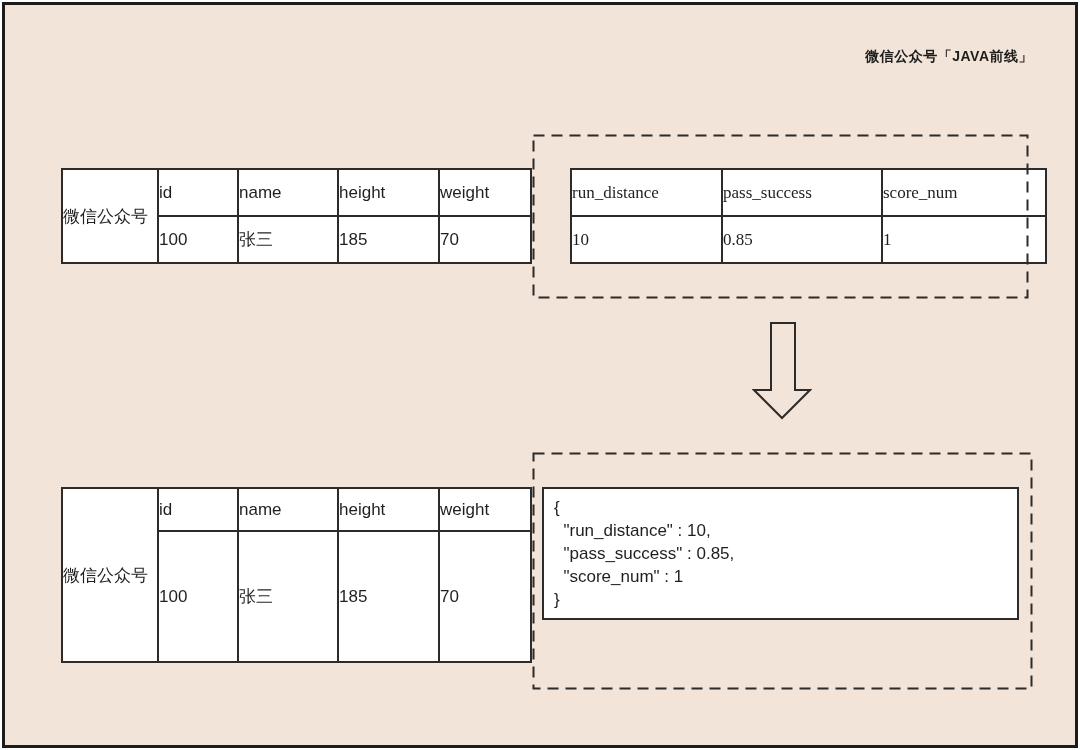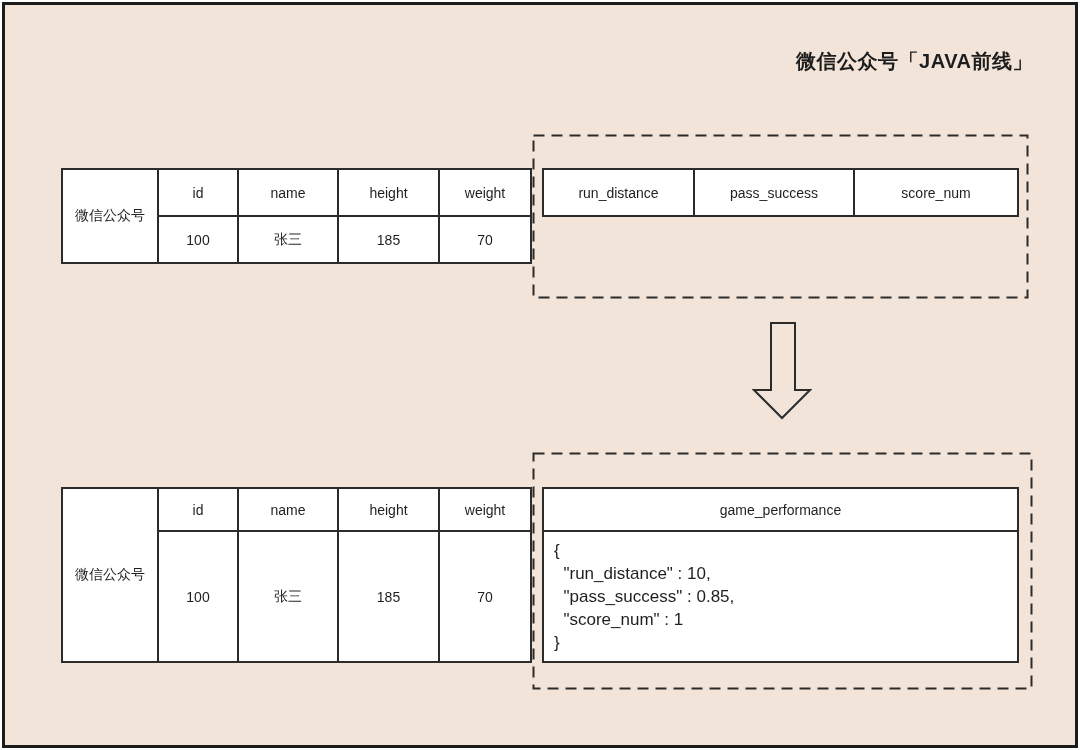--- a/index.html
+++ b/index.html
@@ -12,42 +12,41 @@
   }
   .frame {
     position: absolute;
     left: 2px; top: 2px; right: 2px; bottom: 2px;
     border: 3px solid #1c1c1c;
     background: #f2e4d8;
   }
   .watermark {
     position: absolute;
     top: 48px; right: 47px;
-    font-size: 20px;
+    font-size: 14px;
     font-weight: 600;
     color: #1d1d1d;
     letter-spacing: 0.5px;
   }
   table {
     position: absolute;
     border-collapse: collapse;
     table-layout: fixed;
     background: #ffffff;
   }
   td {
     border: 2px solid #2b2b2b;
-    text-align: center;
     vertical-align: middle;
-    font-size: 14px;
+    font-size: 17px;
     color: #1f1f1f;
     overflow: hidden;
   }
   
   #tbl-domain-left   { left: 61px;  top: 168px; }
-  #tbl-domain-right  { left: 542px; top: 168px; }
+  #tbl-domain-right  { left: 570px; top: 168px; font-family: Liberation Serif, serif; }
   #tbl-domain-left tr,  #tbl-domain-right tr  { height: 47px; }
 
   
   #tbl-data-left  { left: 61px;  top: 487px; }
   #tbl-data-right { left: 542px; top: 487px; }
   #tbl-data-left tr.hdr,  #tbl-data-right tr.hdr  { height: 43px; }
   #tbl-data-left tr.body, #tbl-data-right tr.body { height: 131px; }
 
   td.json-cell {
     text-align: left;
@@ -95,20 +94,25 @@
       <col style="width:151px">
       <col style="width:160px">
       <col style="width:164px">
     </colgroup>
   <tbody>
       <tr>
     <td>run_distance</td>
     <td>pass_success</td>
     <td>score_num</td>
   </tr>
+  <tr>
+    <td>10</td>
+    <td>0.85</td>
+    <td>1</td>
+  </tr>
 </tbody>
   </table>
 
 <svg class="overlay" style="left:532px; top:134px;" width="497" height="165" viewBox="0 0 497 165">
   <rect x="1.5" y="1.5" width="494" height="162" fill="none" stroke="#2b2b2b" stroke-width="2" stroke-dasharray="11 7"></rect>
 </svg>
 
 <svg class="overlay" style="left:752px; top:322px;" width="60" height="98" viewBox="0 0 60 98">
   <polygon points="19,1 43,1 43,68 58,68 30,96 2,68 19,68" fill="none" stroke="#2b2b2b" stroke-width="2" stroke-linejoin="miter"></polygon>
 </svg>
@@ -136,23 +140,20 @@
     <td>70</td>
   </tr>
 </tbody>
   </table>
 
 <table id="tbl-data-right">
   <colgroup>
       <col style="width:475px">
     </colgroup>
   <tbody>
-      <tr class="hdr">
-    <td>game_performance</td>
-  </tr>
   <tr class="body">
     <td class="json-cell">{
   "run_distance" : 10,
   "pass_success" : 0.85,
   "score_num" : 1
 }</td>
   </tr>
 </tbody>
   </table>
 

